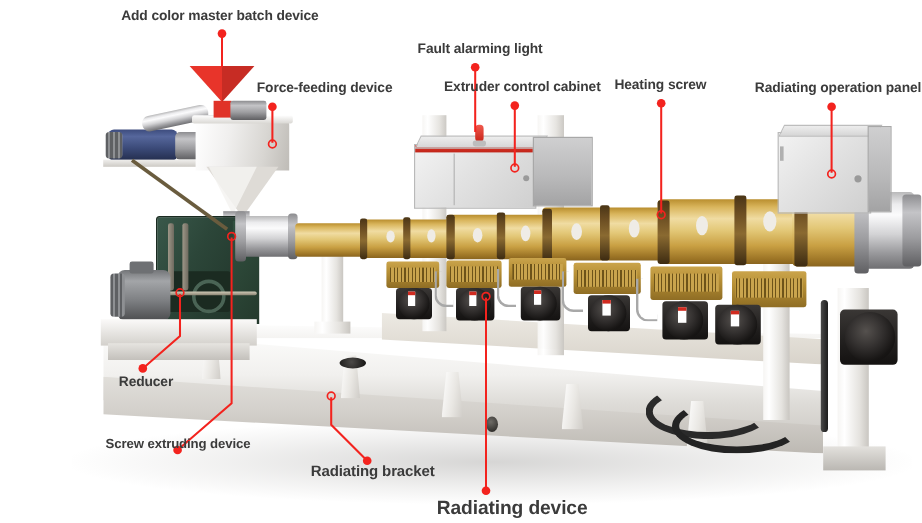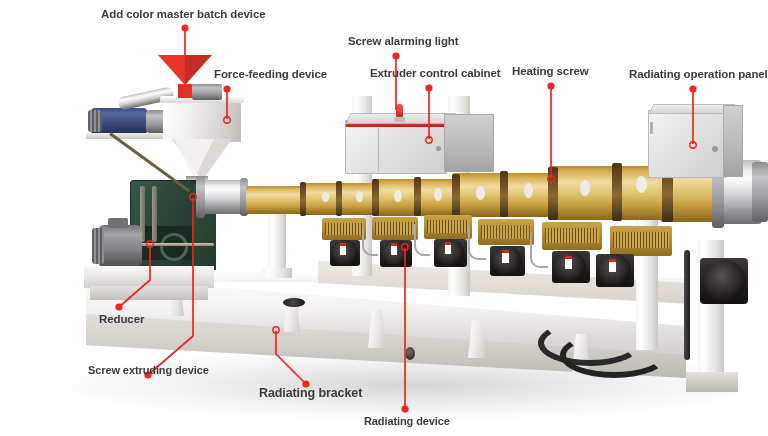--- a/index.html
+++ b/index.html
@@ -272,29 +272,29 @@
 
     <line class="ld" x1="405" y1="248" x2="405" y2="409"></line>
     <circle class="ring" cx="405" cy="247" r="3.2"></circle>
     <circle class="dot" cx="405" cy="409" r="3.6"></circle>
   </svg>
 
   <div class="callout" style="left:214px;top:68px;">Force-feeding device</div>
 
   <div class="callout" style="left:101px;top:8px;">Add color master batch device</div>
 
-  <div class="callout" style="left:348px;top:35px;">Screw alarming light</div>
+  <div class="callout" style="left:348px;top:35px;">Fault alarming light</div>
 
   <div class="callout" style="left:370px;top:67px;">Extruder control cabinet</div>
 
   <div class="callout" style="left:512px;top:65px;">Heating screw</div>
 
   <div class="callout" style="left:629px;top:68px;">Radiating operation panel</div>
 
   <div class="callout" style="left:99px;top:313px;">Reducer</div>
 
   <div class="callout" style="left:88px;top:364px;font-size:11px;">Screw extruding device</div>
 
   <div class="callout" style="left:259px;top:387px;font-size:12.5px;">Radiating bracket</div>
 
-  <div class="callout" style="left:364px;top:415px;font-size:11px;">Radiating device</div>
+  <div class="callout" style="left:364px;top:415px;font-size:16px;">Radiating device</div>
 
 </div>
 
 </body></html>

